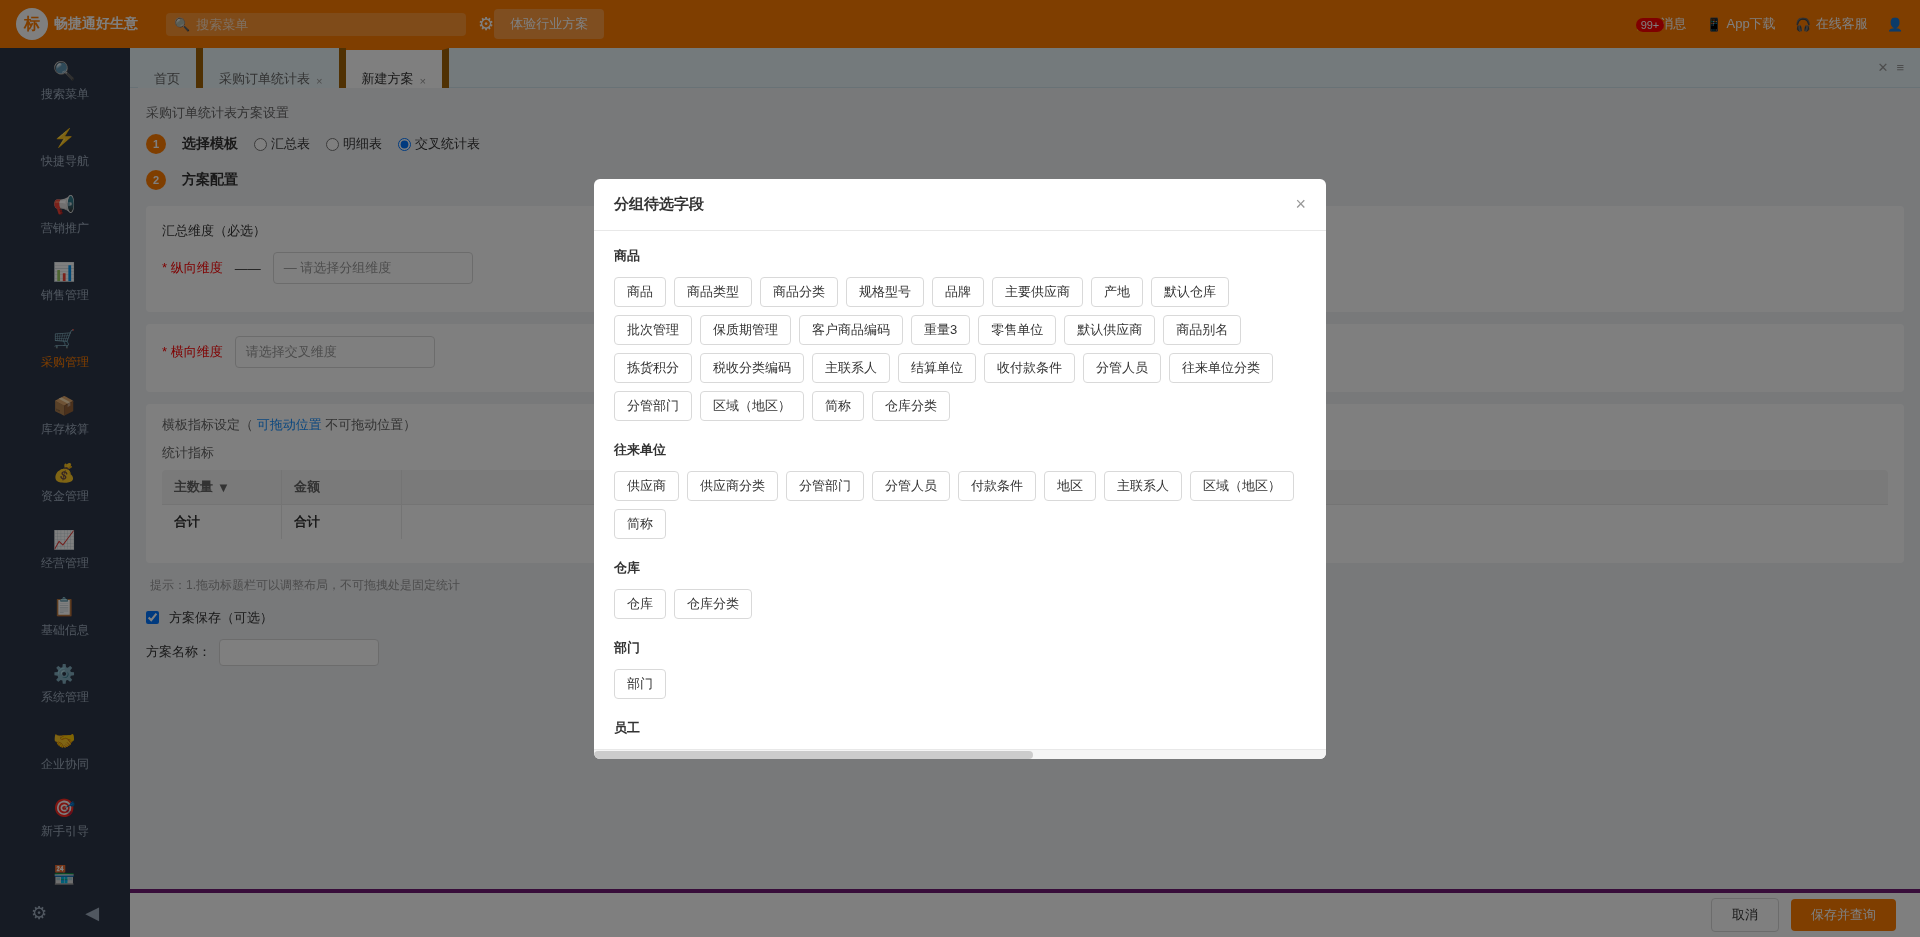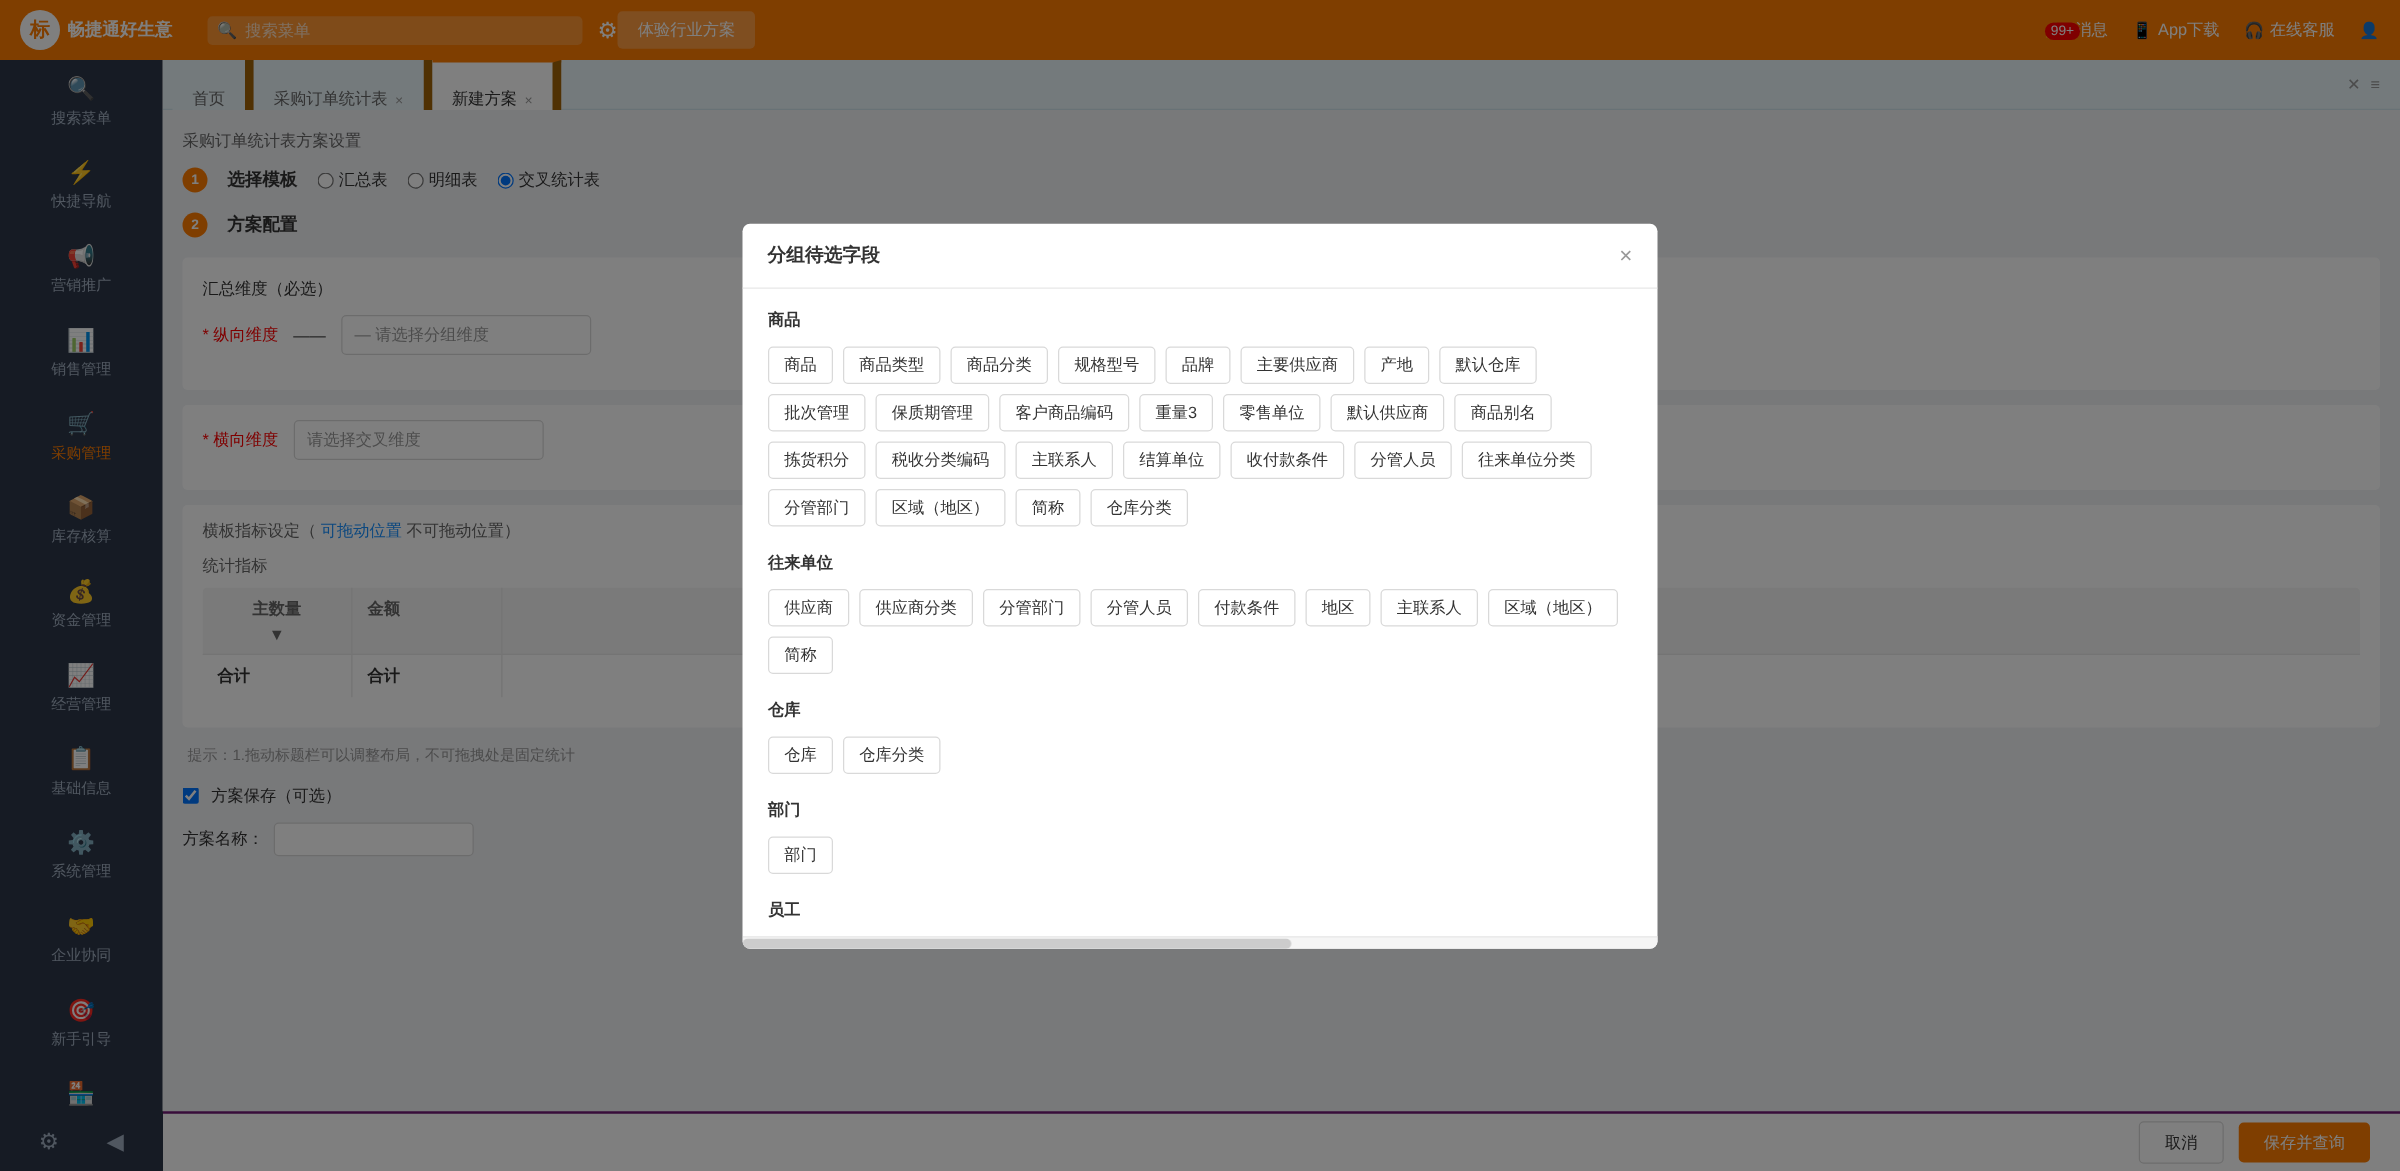--- a/index.html
+++ b/index.html
@@ -249,38 +249,37 @@
       display: flex;
       background: #f5f5f5;
       border-bottom: 1px solid #e8e8e8;
     }
     .table-header-cell {
       padding: 8px 12px;
       font-size: 13px;
       color: #666;
       font-weight: bold;
       border-right: 1px solid #e8e8e8;
-      flex-direction: column;
     }
     .table-cell {
       padding: 8px 12px;
       font-size: 13px;
       color: #333;
       border-right: 1px solid #e8e8e8;
     }
 
     
     .footer-actions {
       position: fixed;
       bottom: 0;
       right: 0;
       left: 130px;
       height: 48px;
       background: white;
-      border-top: 2px solid #701a75;
+      border-top: 4px solid #701a75;
       display: flex;
       align-items: center;
       justify-content: flex-end;
       padding: 0 24px;
       gap: 12px;
     }
     .btn-cancel {
       padding: 7px 20px;
       border: 1px solid #d9d9d9;
       background: white;

